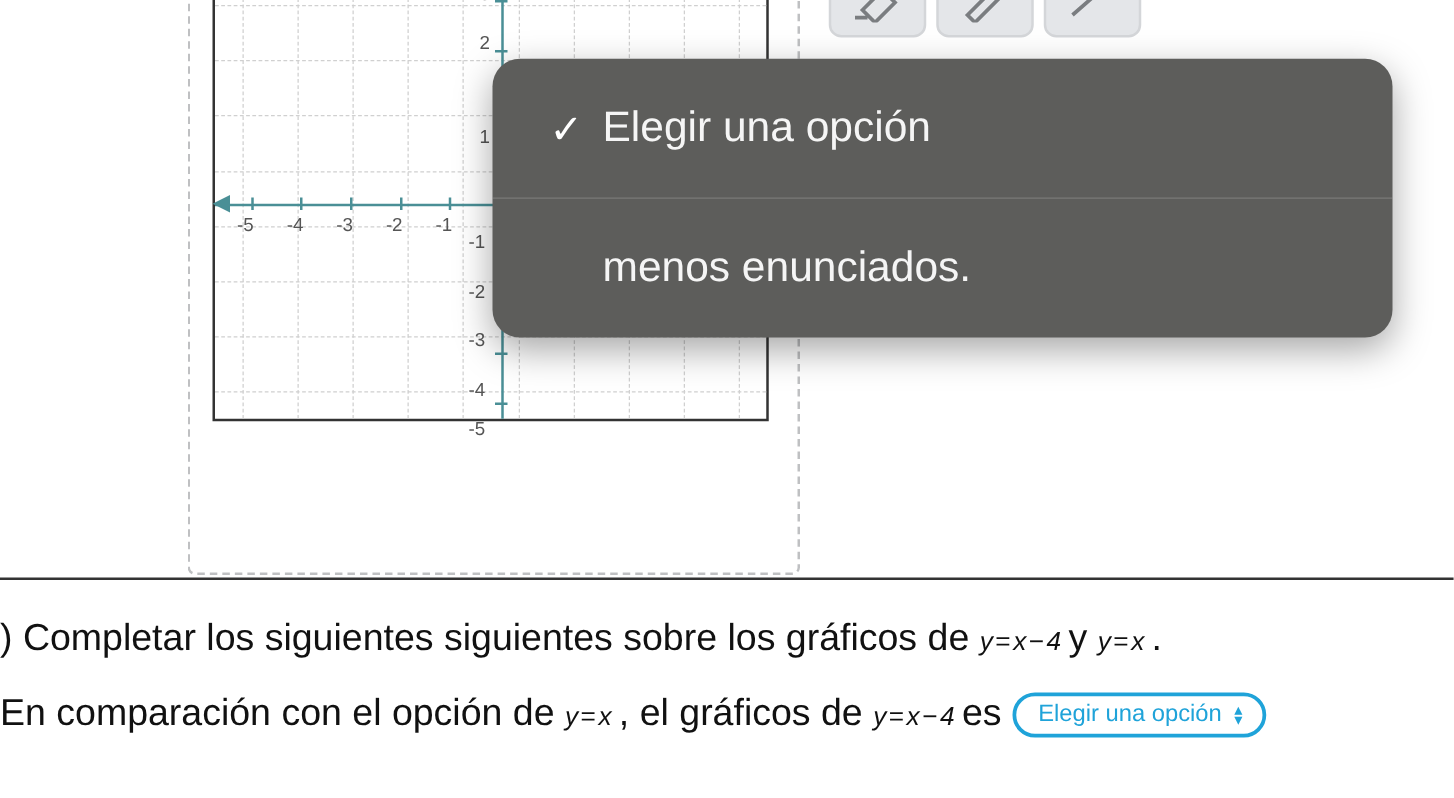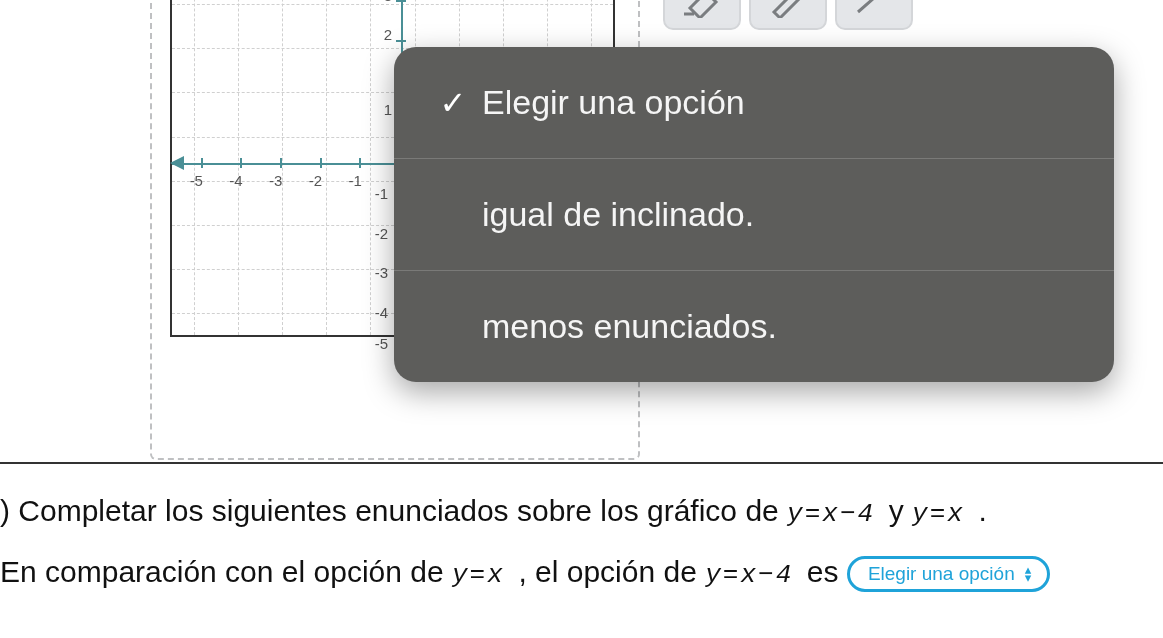--- a/index.html
+++ b/index.html
@@ -78,21 +78,21 @@
     border-top:2px solid #333;
     padding-top:30px;
   }
   .q-line1, .q-line2 {
     font-size:30px;
     color:#111;
     padding-left: 0px;
     white-space: nowrap;
   }
   .q-line1 { margin-bottom: 26px; }
-  .math { font-family: Liberation Mono, monospace; font-style: italic; font-size:26px; }
+  .math { font-family: Liberation Sans, sans-serif; font-style: italic; font-size:21px; }
   .math .op { font-style: normal; padding:0 2px; }
 
   .select-pill {
     display:inline-flex;
     align-items:center;
     gap:10px;
     border:3px solid #1fa3d9;
     color:#1fa3d9;
     border-radius:24px;
     padding:4px 16px 4px 18px;
@@ -211,53 +211,49 @@
   </div>
   <div class="tool-btn">
     <svg width="44" height="40" viewBox="0 0 44 40">
       <path d="M6 34 L38 6 M32 4 L40 4 M38 0 L38 10"></path>
     </svg>
   </div>
 </div>
 
 <div class="question-area">
   <div class="q-line1">
-    <span>) Completar los siguientes enunciados sobre los gráfico de </span>
+    <span>) Completar los siguientes siguientes sobre los gráficos de </span>
     <span class="math">
       <span>y</span><span class="op">=</span><span>x</span><span class="op">−</span><span>4</span>
     </span>
     <span> y </span>
     <span class="math">
       <span>y</span><span class="op">=</span><span>x</span>
     </span><span>.</span>
   </div>
   <div class="q-line2">
     <span>En comparación con el opción de </span>
     <span class="math">
       <span>y</span><span class="op">=</span><span>x</span>
-    </span><span>, el opción de </span>
+    </span><span>, el gráficos de </span>
     <span class="math">
       <span>y</span><span class="op">=</span><span>x</span><span class="op">−</span><span>4</span>
     </span>
     <span> es</span>
     <span class="select-pill">
       <span>Elegir una opción</span>
       <span class="caret">▴<br>▾</span>
     </span>
   </div>
 </div>
 
 <div class="dropdown">
   <div class="dropdown-item">
     <span class="check-slot">
         <span class="check-mark">✓</span>
       </span>
     <span>Elegir una opción</span>
   </div>
   <div class="dropdown-item">
     <span class="check-slot"></span>
-    <span>igual de inclinado.</span>
-  </div>
-  <div class="dropdown-item">
-    <span class="check-slot"></span>
     <span>menos enunciados.</span>
   </div>
 </div>
 
 </body></html>

